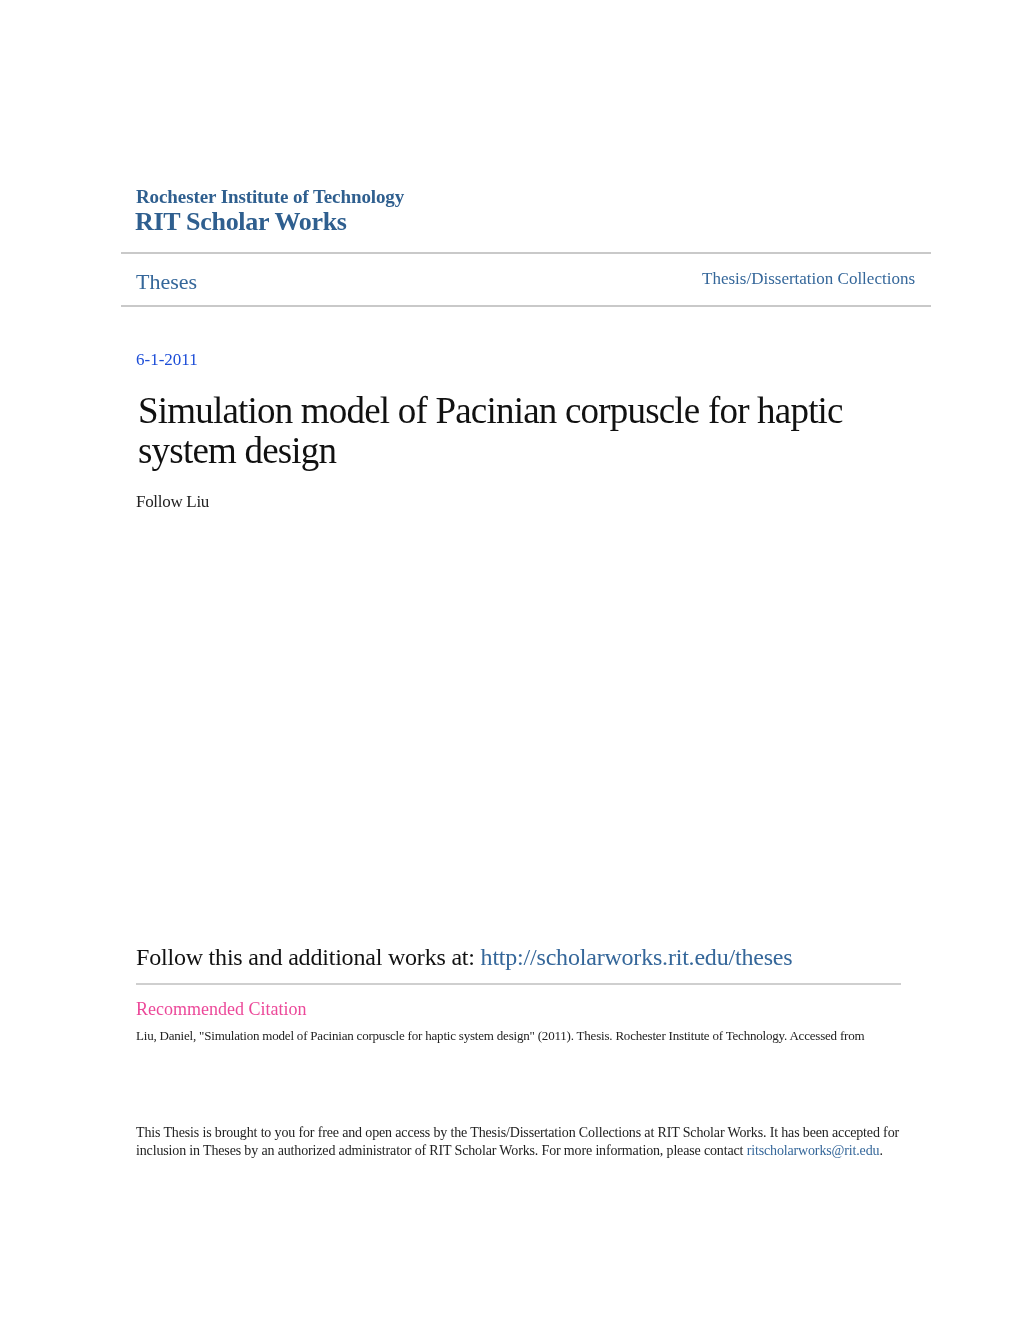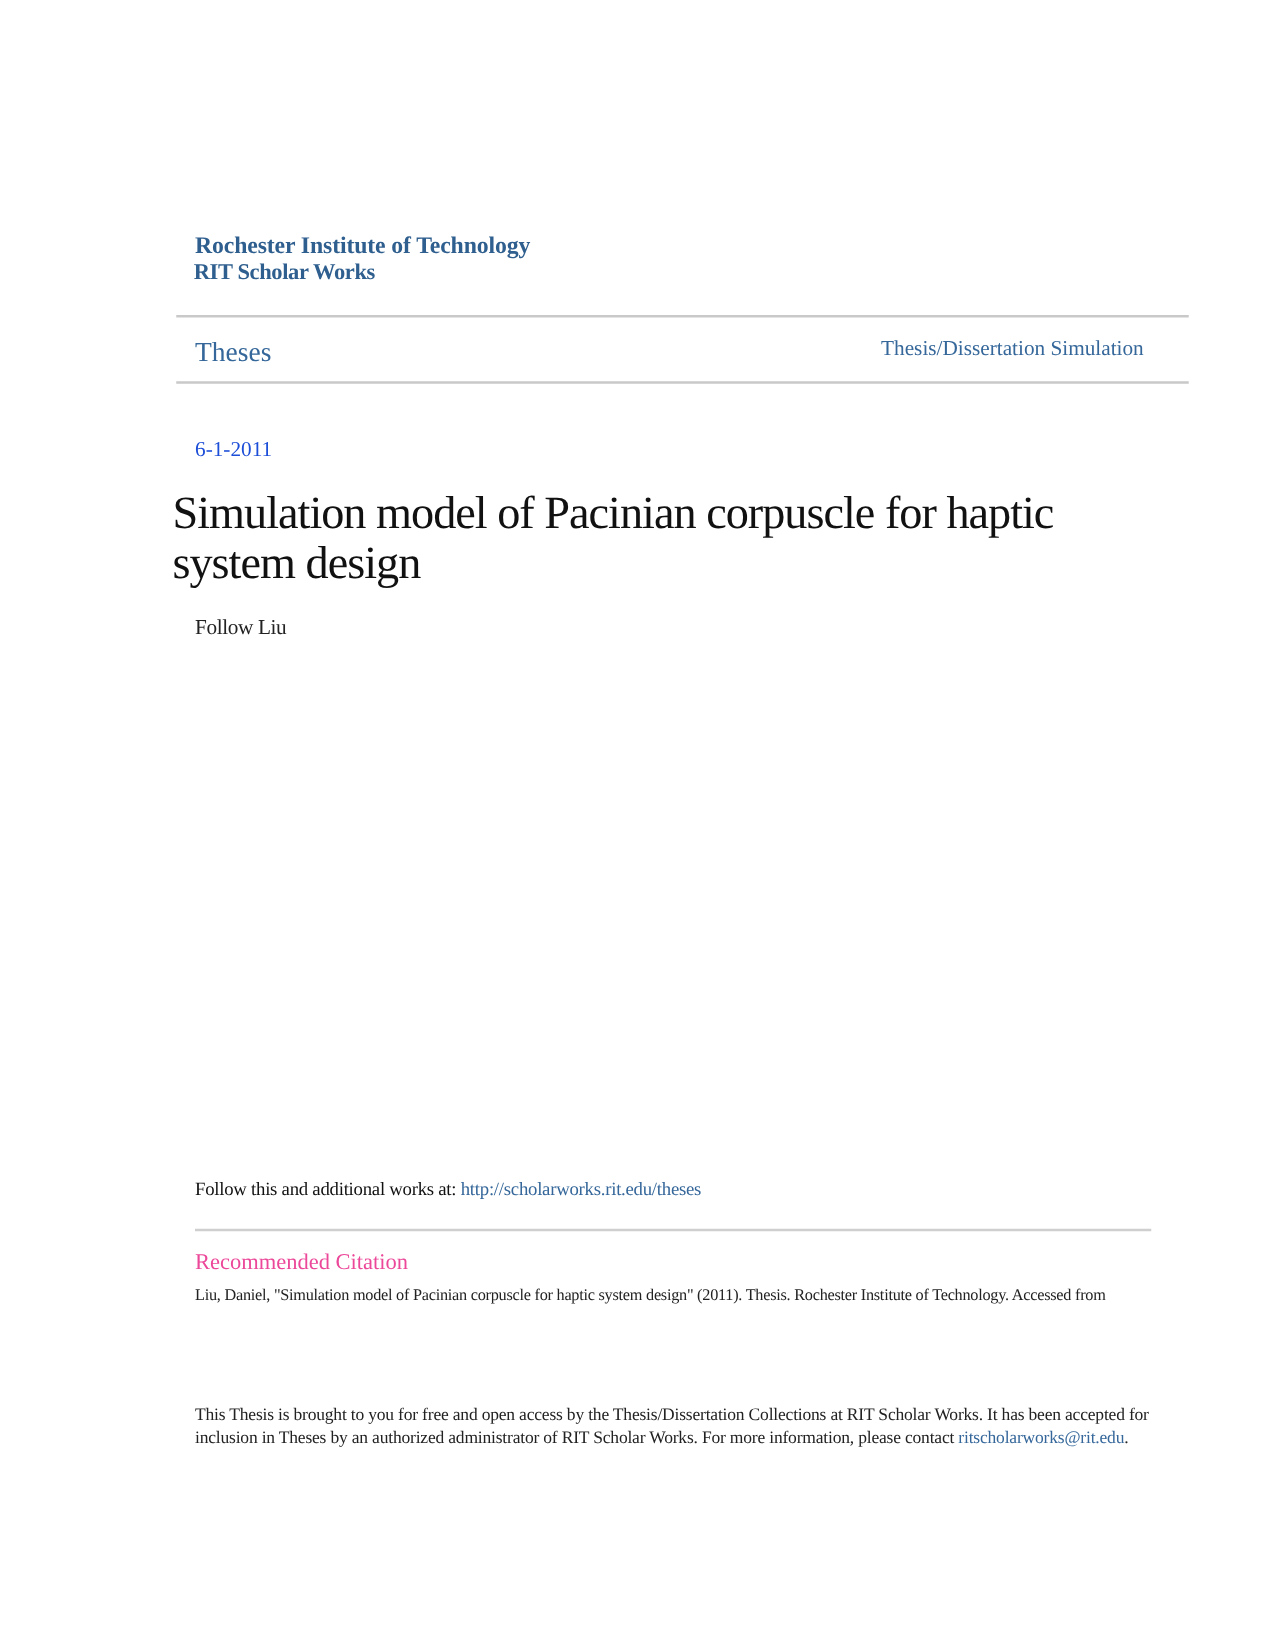--- a/index.html
+++ b/index.html
@@ -1,44 +1,44 @@
 <!DOCTYPE html>
 <html><head>
 <meta charset="utf-8">
 <style>
   html, body { margin: 0; padding: 0; background: #ffffff; }
   body { width: 1020px; height: 1320px; position: relative; overflow: hidden;
          font-family: "Liberation Serif", "DejaVu Serif", serif; color: #1a1a1a; }
   a { text-decoration: none; }
-  .abs { position: absolute; margin-left: 20px; }
+  .abs { position: absolute; }
   .inst { left: 136px; top: 186px; font-size: 19px; font-weight: bold; color: #2f5f8f; white-space: nowrap; letter-spacing: -0.1px; }
-  .repo { left: 135px; top: 207px; font-size: 18px; font-weight: bold; color: #2f5f8f; white-space: nowrap; letter-spacing: -0.3px; }
+  .repo { left: 135px; top: 207px; font-size: 26px; font-weight: bold; color: #2f5f8f; white-space: nowrap; letter-spacing: -0.3px; }
   .rule { left: 121px; width: 810px; height: 2px; background: #c9c9c9; }
   .nav-left { left: 136px; top: 269px; font-size: 22px; color: #35679a; }
   .nav-right { right: 105px; top: 269px; font-size: 17px; color: #35679a; white-space: nowrap; }
   .date { left: 136px; top: 350px; font-size: 17px; color: #1d4ed8; }
   .title { left: 135px; top: 388px; width: 760px; font-size: 37px; line-height: 40px; color: #111; letter-spacing: -0.8px; font-weight: normal; margin: 3px; }
   .author { left: 136px; top: 492px; font-size: 17px; color: #222; letter-spacing: -0.3px; }
-  .follow { left: 136px; top: 944px; font-size: 15px; color: #111; white-space: nowrap; letter-spacing: -0.2px; }
+  .follow { left: 136px; top: 944px; font-size: 24px; color: #111; white-space: nowrap; letter-spacing: -0.2px; }
   .follow a { color: #35679a; }
   .rule2 { left: 136px; width: 765px; height: 2px; background: #cfcfcf; top: 983px; }
   .cit-head { left: 136px; top: 999px; font-size: 18px; color: #ec4899; }
   .cit-body { left: 136px; top: 1027px; width: 760px; font-size: 13px; line-height: 18px; color: #222; letter-spacing: -0.2px; }
   .footer { left: 136px; top: 1124px; width: 770px; font-size: 14px; line-height: 18px; color: #222; letter-spacing: -0.15px; }
   .footer a { color: #35679a; }
 </style>
 </head>
 <body>
 
 <div class="abs inst">Rochester Institute of Technology</div>
 <a class="abs repo">RIT Scholar Works</a>
 
 <div class="abs rule" style="top:252px;"></div>
 <a class="abs nav-left">Theses</a>
-<a class="abs nav-right">Thesis/Dissertation Simulation</a>
+<a class="abs nav-right">Thesis/Dissertation Collections</a>
 <div class="abs rule" style="top:305px;"></div>
 
 <div class="abs date">6-1-2011</div>
 <h1 class="abs title">Simulation model of Pacinian corpuscle for haptic system design</h1>
 <div class="abs author">Follow Liu</div>
 
 <div class="abs follow">
   <span>Follow this and additional works at: </span><a>http://scholarworks.rit.edu/theses</a>
 </div>
 

